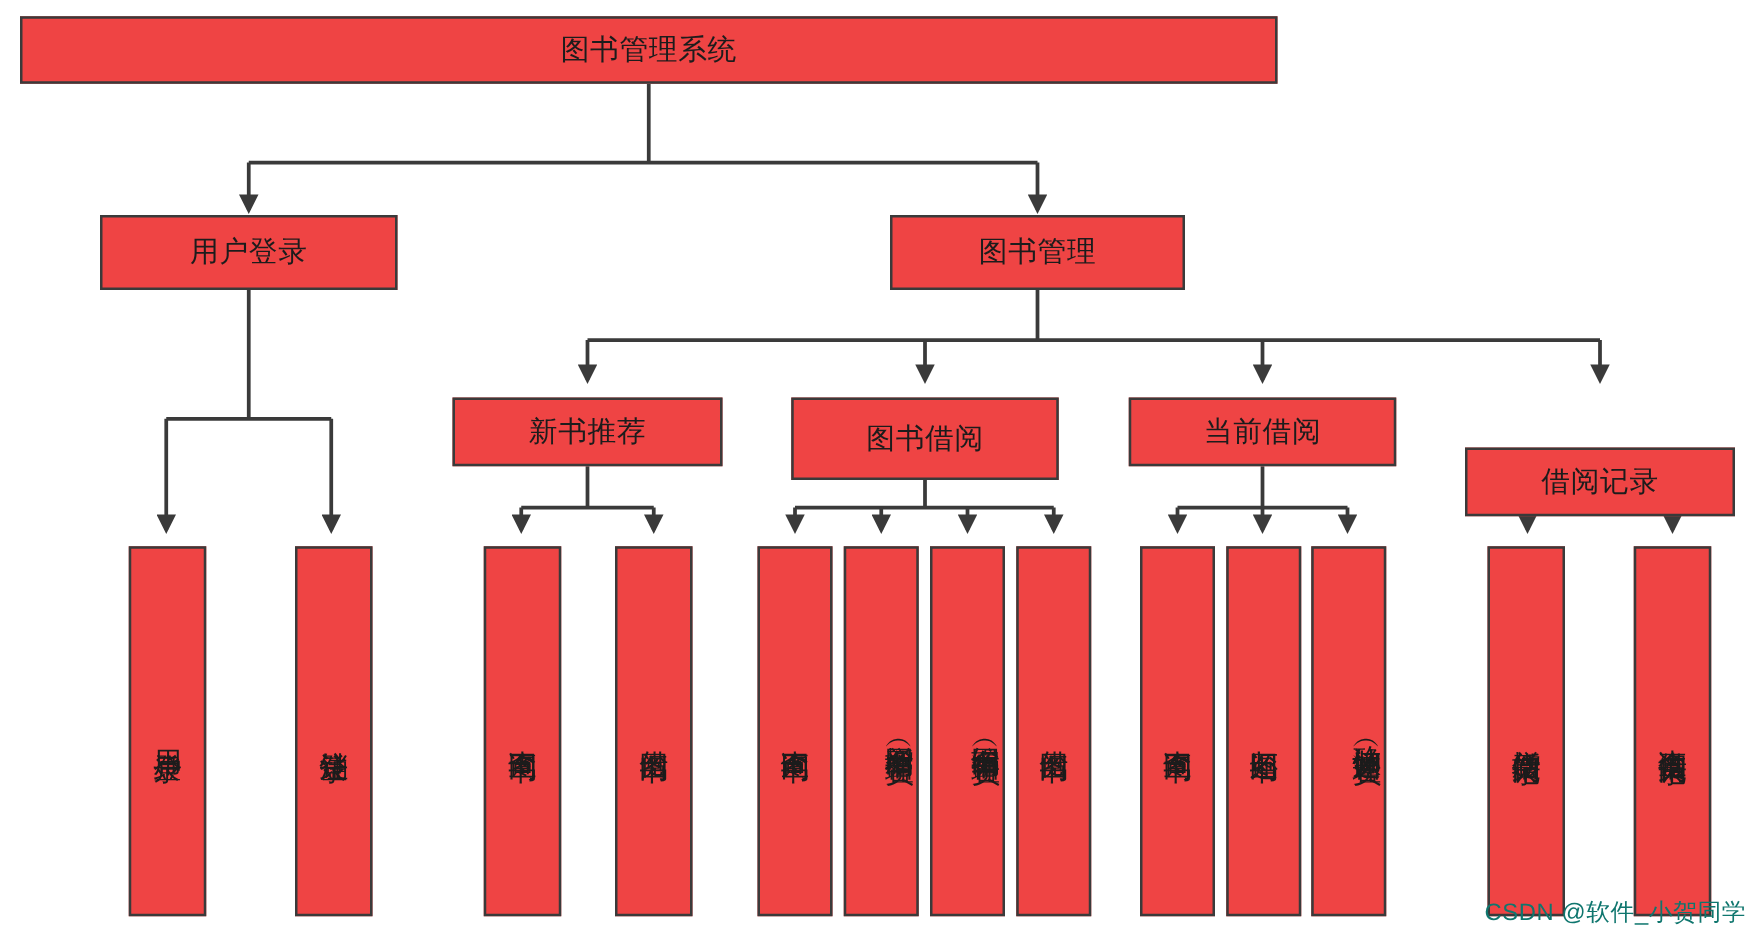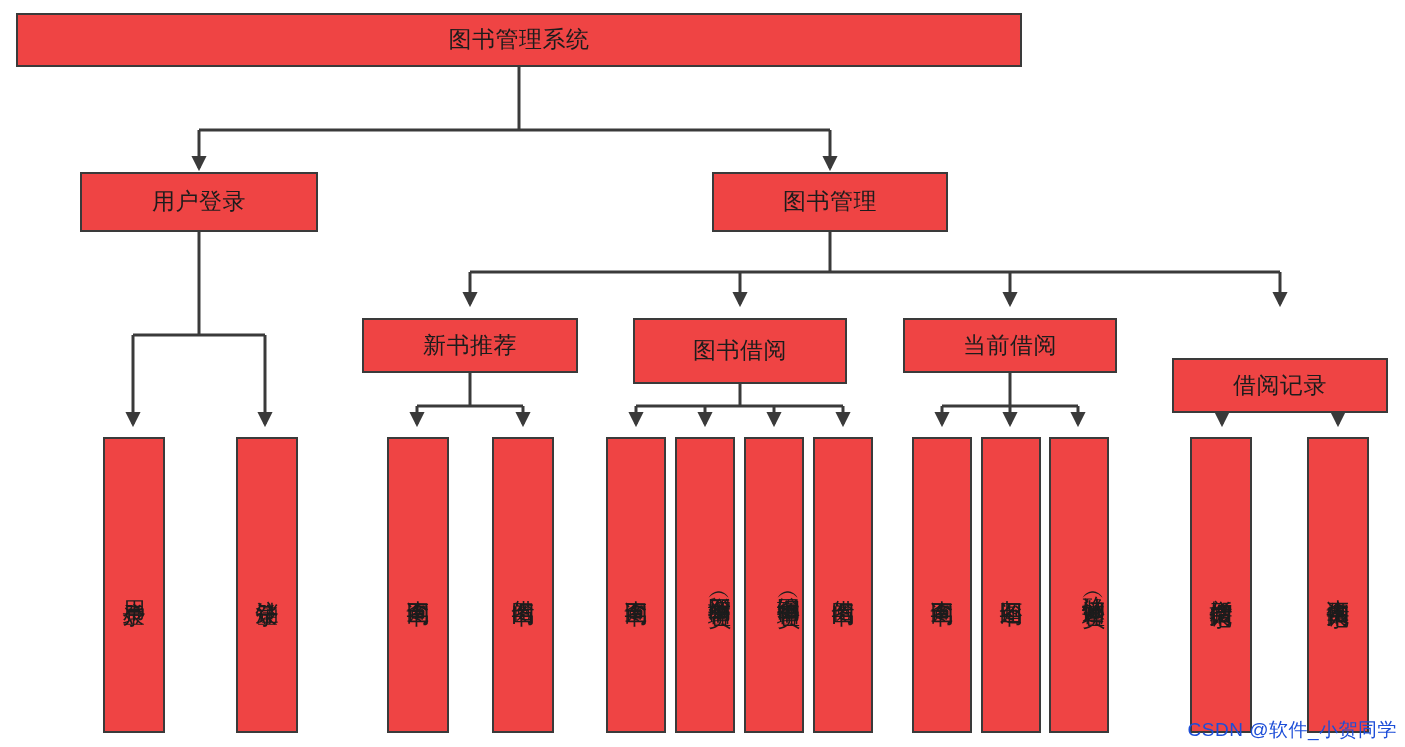--- a/index.html
+++ b/index.html
@@ -53,21 +53,21 @@
     white-space: nowrap;
   }
   .node.vert.mid {
     align-items: center;
   }
   .watermark {
     position: absolute;
     right: 8px;
     bottom: 4px;
     font-size: 19px;
-    color: #1d4ed8;
+    color: #0f766e;
     letter-spacing: 0.5px;
     white-space: nowrap;
     font-family: "Liberation Sans", "DejaVu Sans", sans-serif;
   }
 </style>
 </head>
 <body>
 
 <div id="canvas">
 

